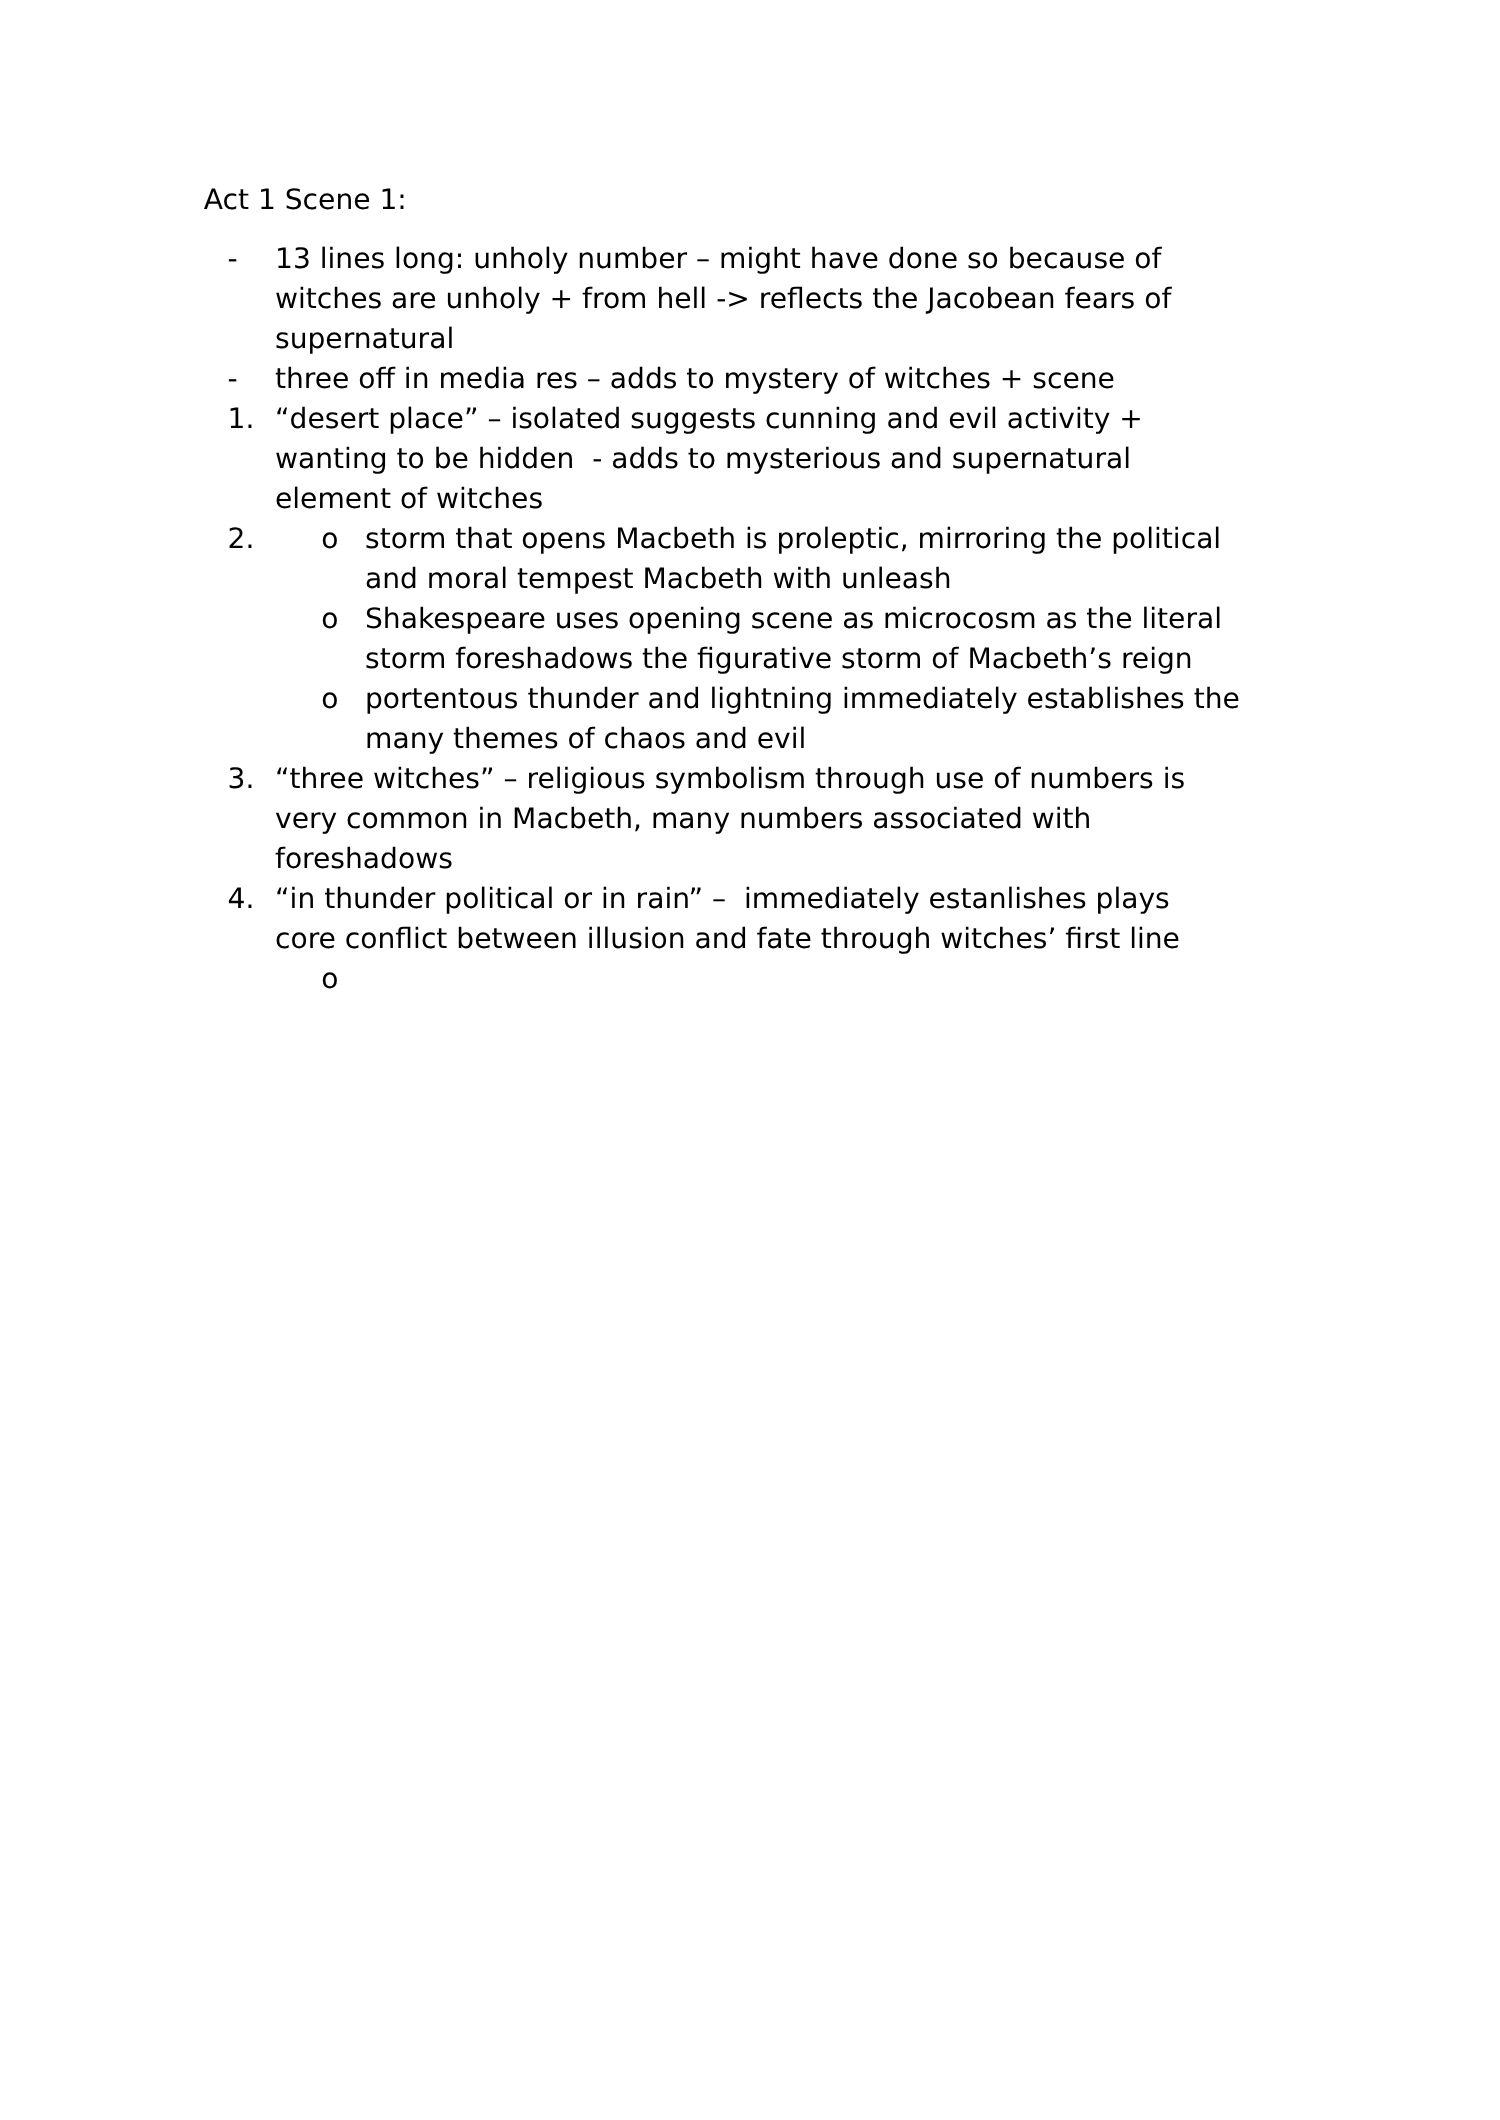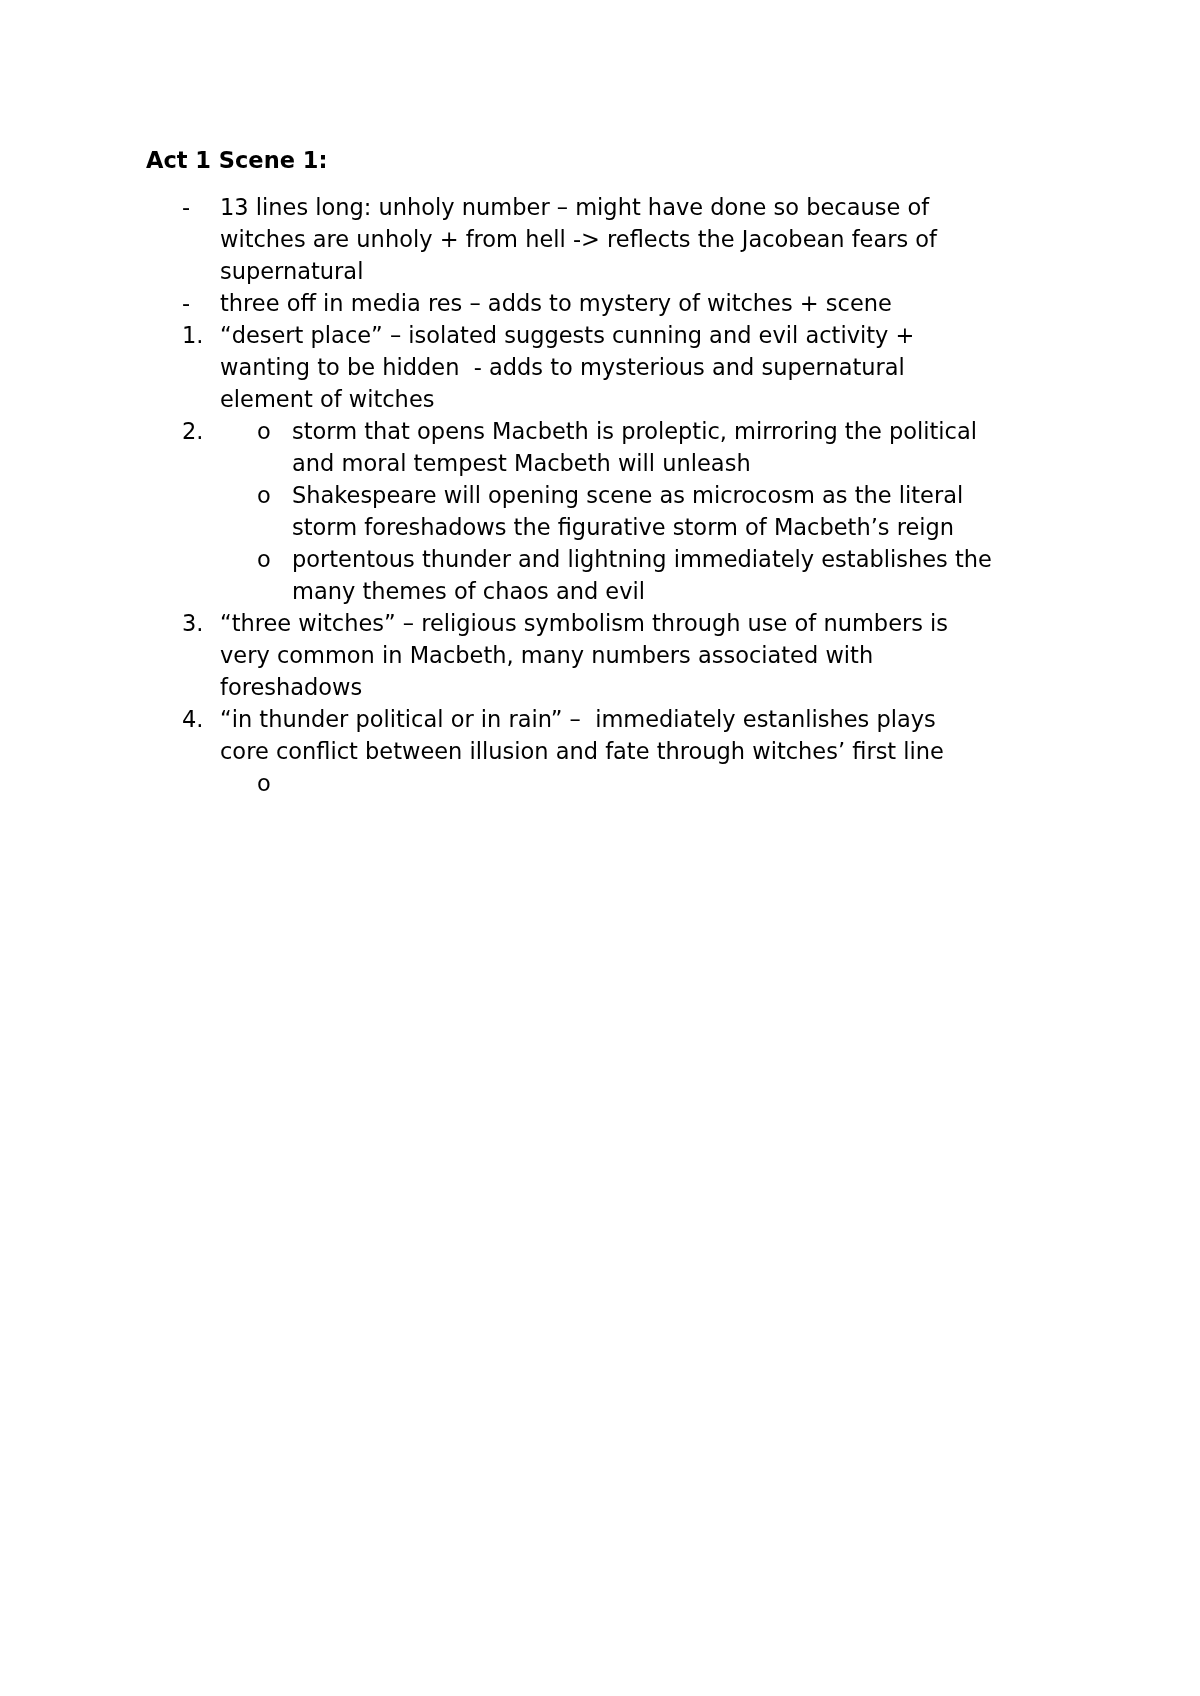--- a/index.html
+++ b/index.html
@@ -14,23 +14,23 @@
     overflow: hidden;
   }
   .doc {
     position: absolute;
     left: 146px;
     top: 144px;
     width: 900px;
   }
   .title {
     font-size: inherit;
-    font-weight: bold;
+    font-weight: normal;
     line-height: 32px;
-    margin: 0 0 15px 0;
+    margin: 0 0 15px 17px;
   }
   ul, ol { list-style: none; margin: 0; padding: 0; }
   li { display: flex; align-items: flex-start; margin-left: 36px; min-height: 32px; }
   .marker { flex: 0 0 38px; white-space: pre; }
   .content { width: 792px; }
   .t { max-width: 750px; white-space: pre-wrap; }
   .sub { margin: 0 0 0 37px; }
   .sub li { margin-left: 0; min-height: 32px; }
   .sub .marker { flex: 0 0 35px; }
   .sub .t { flex: 1 1 auto; max-width: 720px; white-space: pre-wrap; }
@@ -65,25 +65,25 @@
         <div class="t">“desert place” – isolated suggests cunning and evil activity + wanting to be hidden  - adds to mysterious and supernatural element of witches</div>
       </div>
     </li>
 
     <li>
       <span class="marker">2.</span>
       <div class="content">
         <ul class="sub">
           <li>
             <span class="marker">o</span>
-            <div class="t">storm that opens Macbeth is proleptic, mirroring the political and moral tempest Macbeth will unleash</div>
+            <div class="t">storm that opens Macbeth is proleptic, mirroring the political and moral tempest Macbeth with unleash</div>
           </li>
           <li>
             <span class="marker">o</span>
-            <div class="t">Shakespeare will opening scene as microcosm as the literal storm foreshadows the figurative storm of Macbeth’s reign</div>
+            <div class="t">Shakespeare uses opening scene as microcosm as the literal storm foreshadows the figurative storm of Macbeth’s reign</div>
           </li>
           <li>
             <span class="marker">o</span>
             <div class="t">portentous thunder and lightning immediately establishes the many themes of chaos and evil</div>
           </li>
         </ul>
       </div>
     </li>
 
     <li>

